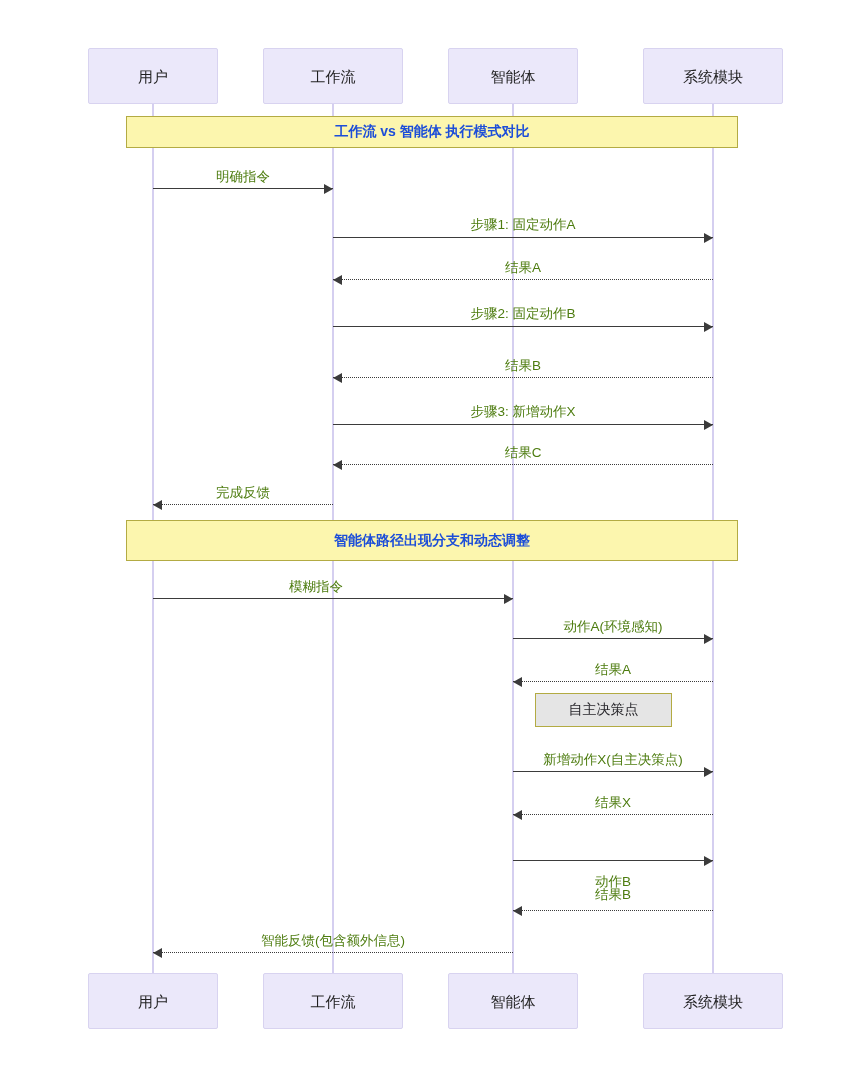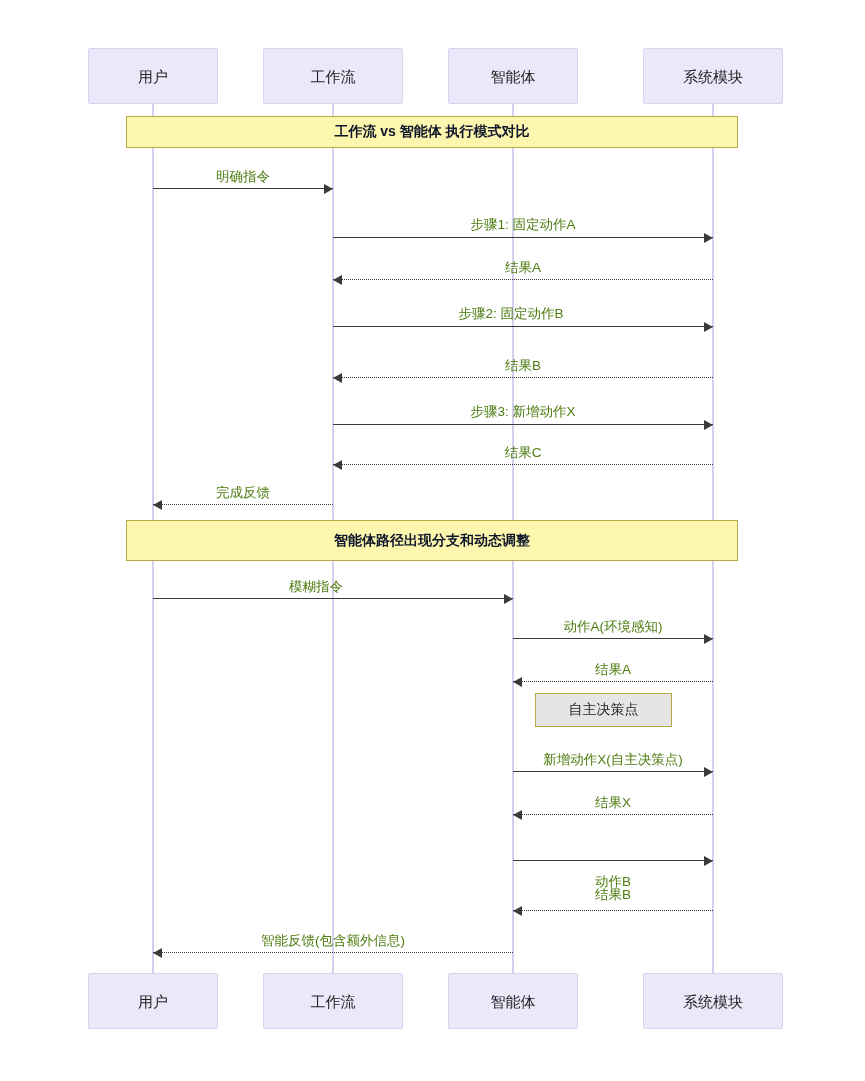--- a/index.html
+++ b/index.html
@@ -47,21 +47,21 @@
     box-sizing: border-box;
     background: #fcf6ae;
     border: 1px solid #b3ab43;
     display: flex;
     align-items: center;
     justify-content: center;
   }
   .note-banner-label {
     font-size: 14px;
     font-weight: bold;
-    color: #0f172a;
+    color: #1d4ed8;
     white-space: nowrap;
   }
   .note-box {
     position: absolute;
     box-sizing: border-box;
     background: #e5e5e5;
     border: 1px solid #b3ab43;
     display: flex;
     align-items: center;
     justify-content: center;
@@ -138,21 +138,21 @@
     <div class="arrowhead right" style="top: 184px; left: 324px;"></div>
     <div class="msg-label" style="left: 243px; top: 170px;">明确指令</div>
     <div class="msg-line" style="left: 333px; top: 237px; width: 380px;"></div>
     <div class="arrowhead right" style="top: 233px; left: 704px;"></div>
     <div class="msg-label" style="left: 523px; top: 218px;">步骤1: 固定动作A</div>
     <div class="msg-line dotted" style="left: 333px; top: 279px; width: 380px;"></div>
     <div class="arrowhead left" style="top: 275px; left: 333px;"></div>
     <div class="msg-label" style="left: 523px; top: 261px;">结果A</div>
     <div class="msg-line" style="left: 333px; top: 326px; width: 380px;"></div>
     <div class="arrowhead right" style="top: 322px; left: 704px;"></div>
-    <div class="msg-label" style="left: 511px; top: 307px; text-align: right;">步骤2: 固定动作B</div>
+    <div class="msg-label" style="left: 523px; top: 307px; text-align: right;">步骤2: 固定动作B</div>
     <div class="msg-line dotted" style="left: 333px; top: 377px; width: 380px;"></div>
     <div class="arrowhead left" style="top: 373px; left: 333px;"></div>
     <div class="msg-label" style="left: 523px; top: 359px;">结果B</div>
     <div class="msg-line" style="left: 333px; top: 424px; width: 380px;"></div>
     <div class="arrowhead right" style="top: 420px; left: 704px;"></div>
     <div class="msg-label" style="left: 523px; top: 405px;">步骤3: 新增动作X</div>
     <div class="msg-line dotted" style="left: 333px; top: 464px; width: 380px;"></div>
     <div class="arrowhead left" style="top: 460px; left: 333px;"></div>
     <div class="msg-label" style="left: 523px; top: 446px;">结果C</div>
     <div class="msg-line dotted" style="left: 153px; top: 504px; width: 180px;"></div>

